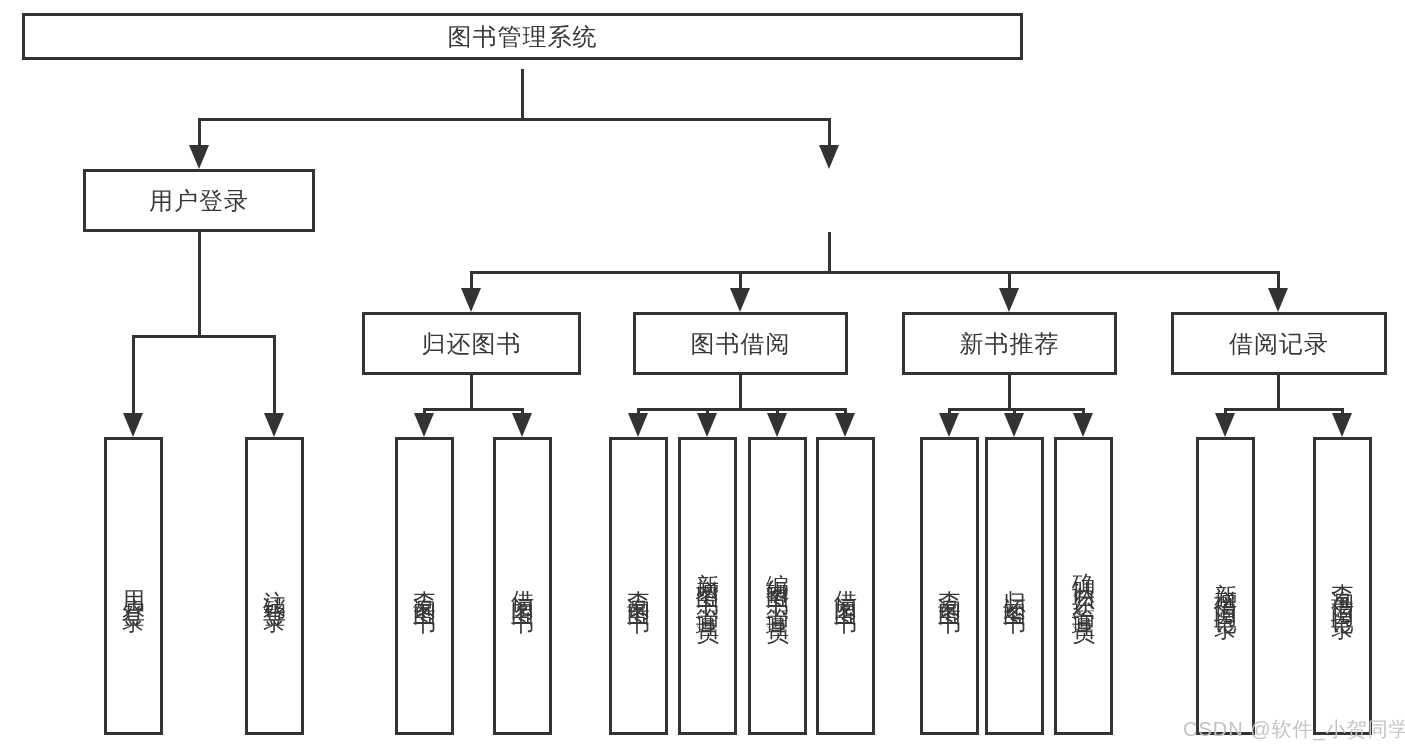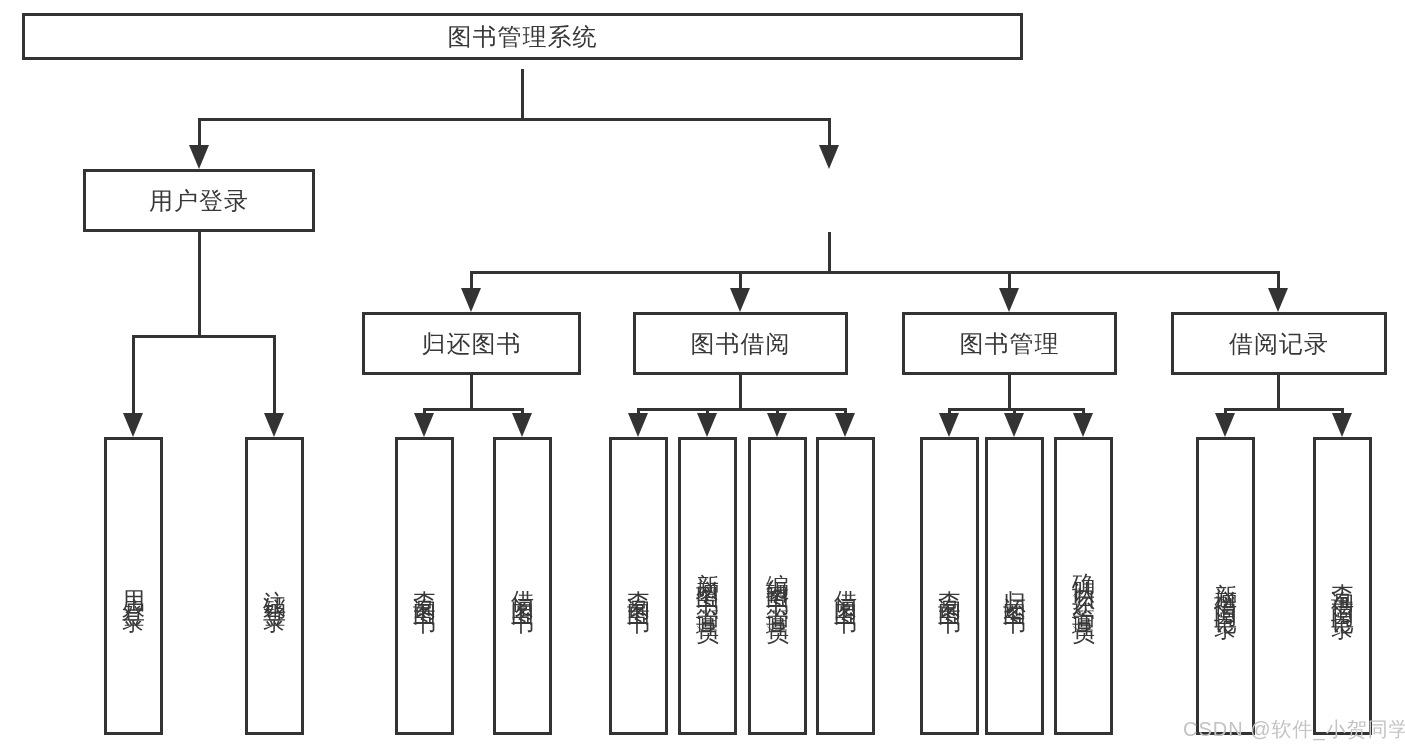--- a/index.html
+++ b/index.html
@@ -79,21 +79,21 @@
     <span>用户登录</span>
   </div>
 
   <div class="node hnode" style="left:362px; top:312px; width:219px; height:63px;">
     <span>归还图书</span>
   </div>
   <div class="node hnode" style="left:633px; top:312px; width:215px; height:63px;">
     <span>图书借阅</span>
   </div>
   <div class="node hnode" style="left:902px; top:312px; width:215px; height:63px;">
-    <span>图书管理</span>
+    <span>新书推荐</span>
   </div>
   <div class="node hnode" style="left:1171px; top:312px; width:216px; height:63px;">
     <span>借阅记录</span>
   </div>
 
   <div class="node vnode" style="left:104px; top:437px; width:59px; height:298px;">
     <span>用户登录</span>
   </div>
   <div class="node vnode" style="left:245px; top:437px; width:59px; height:298px;">
     <span>注销登录</span>

